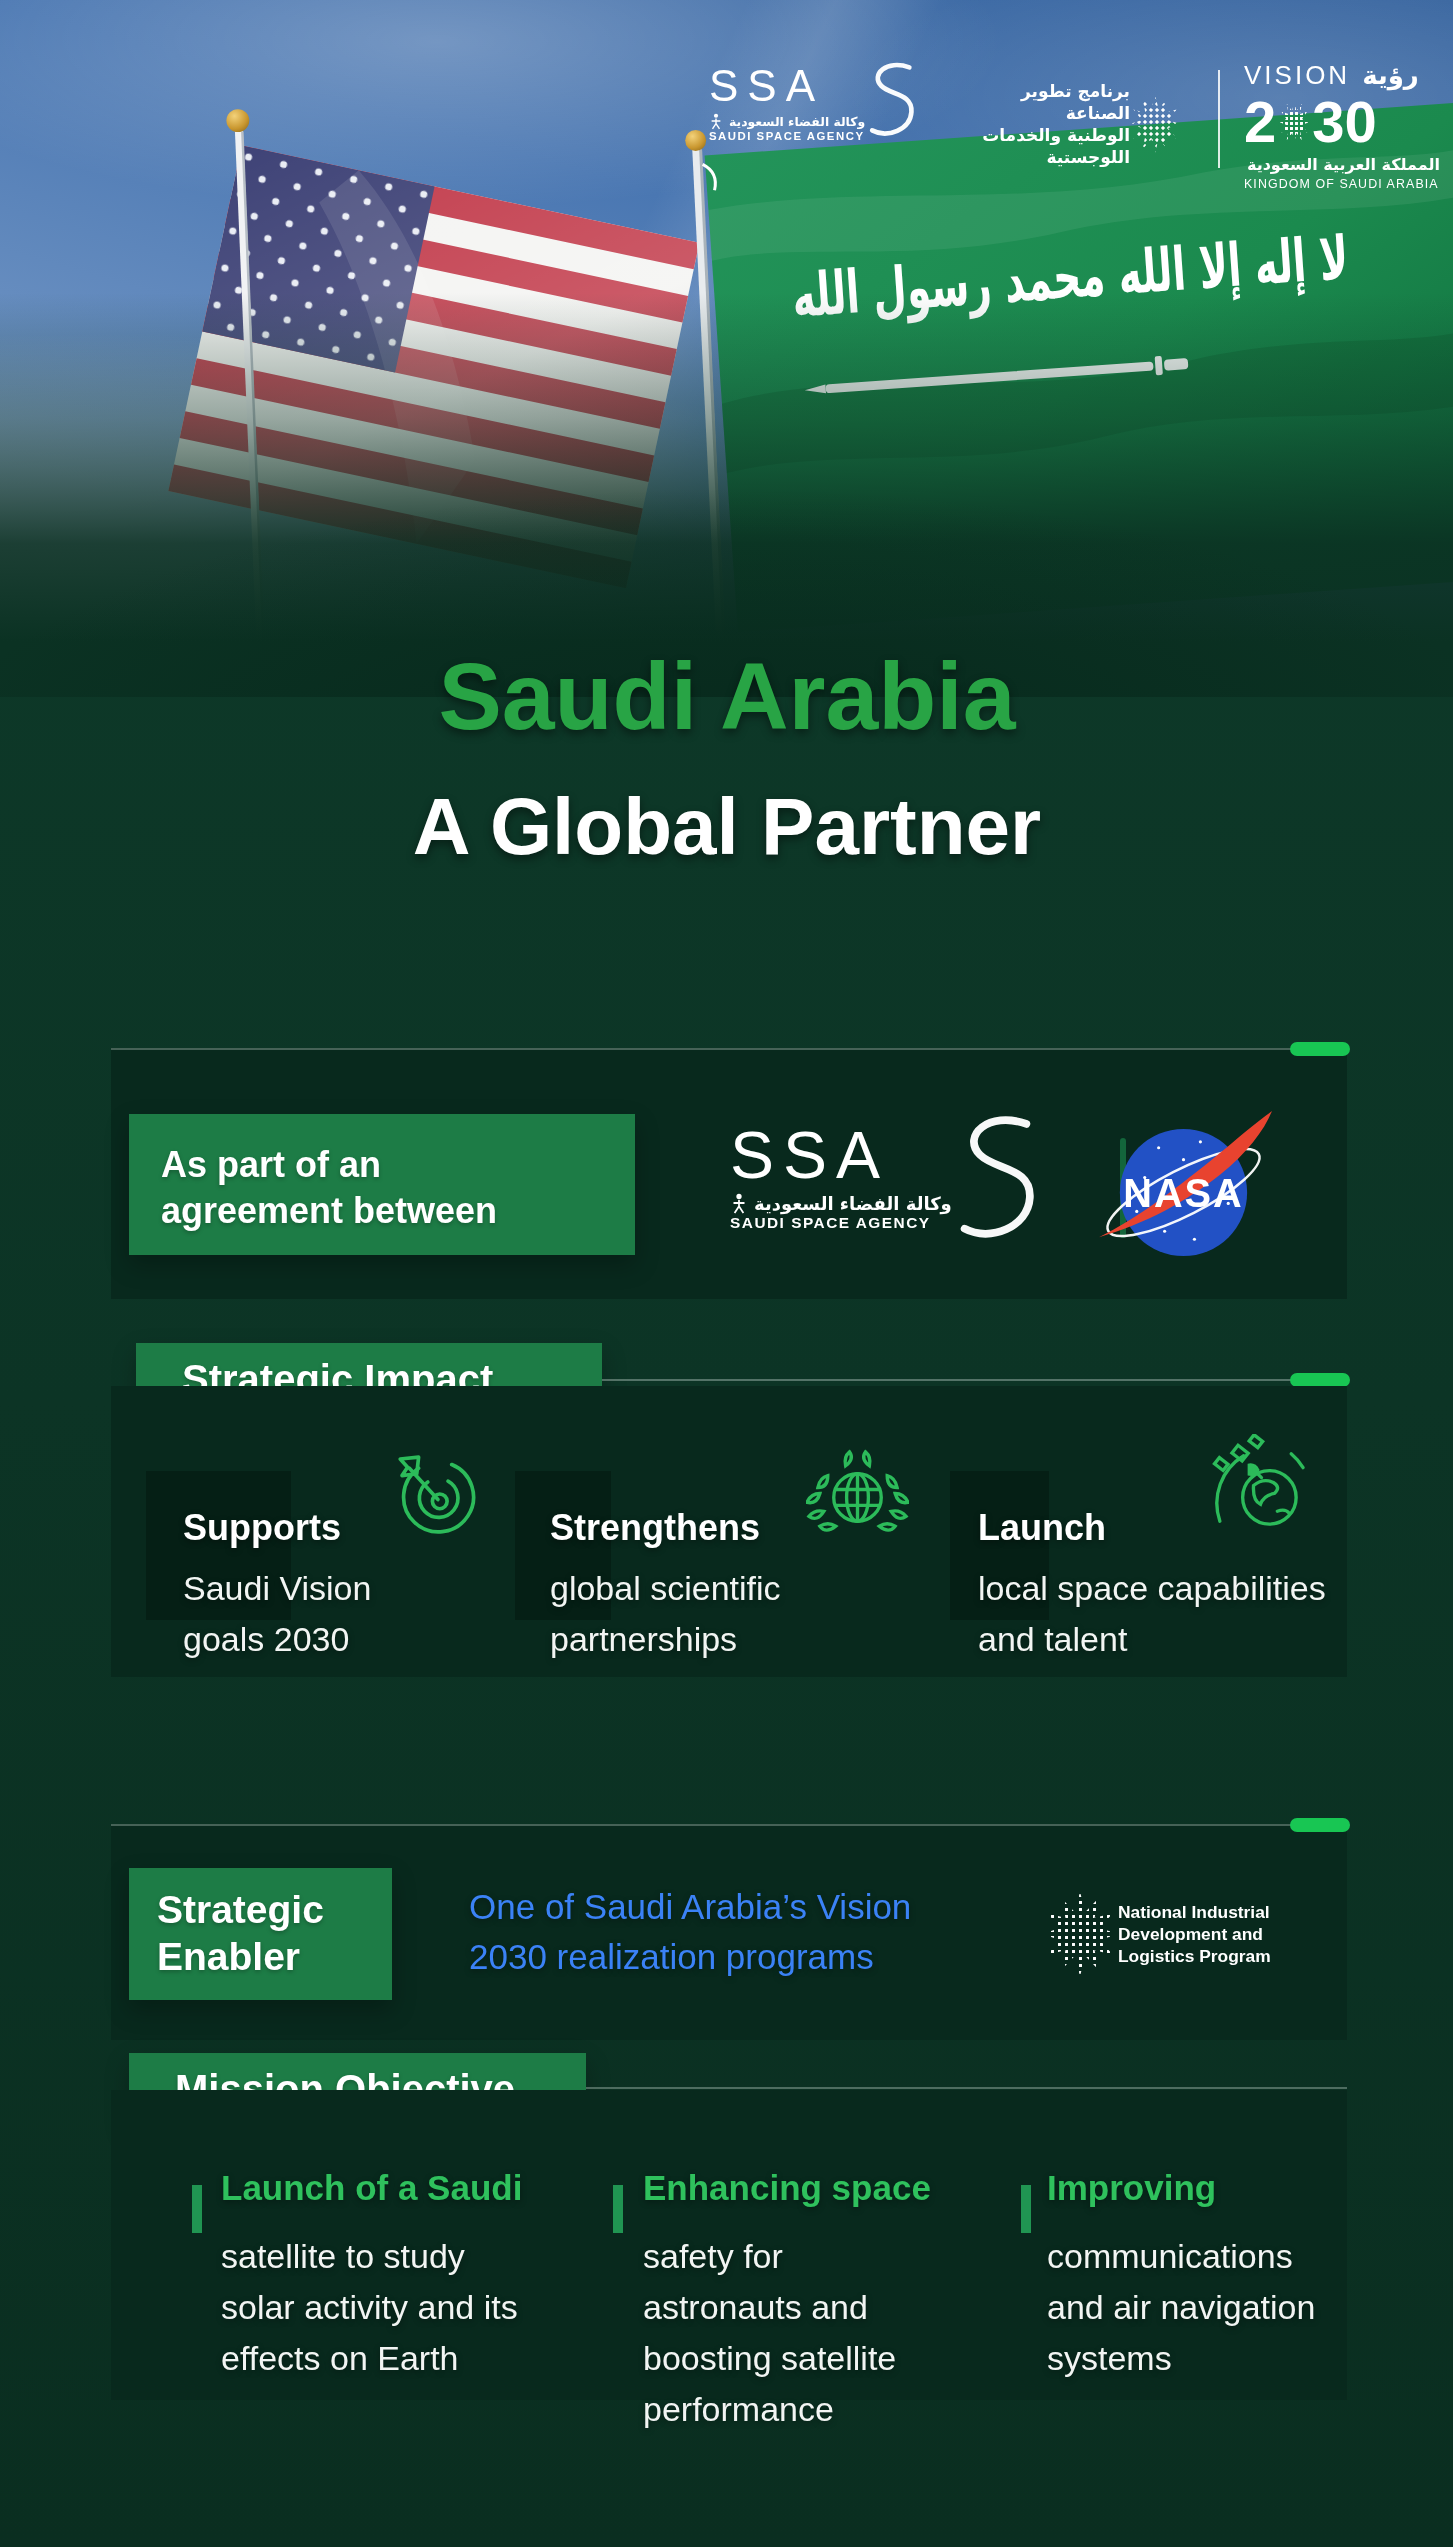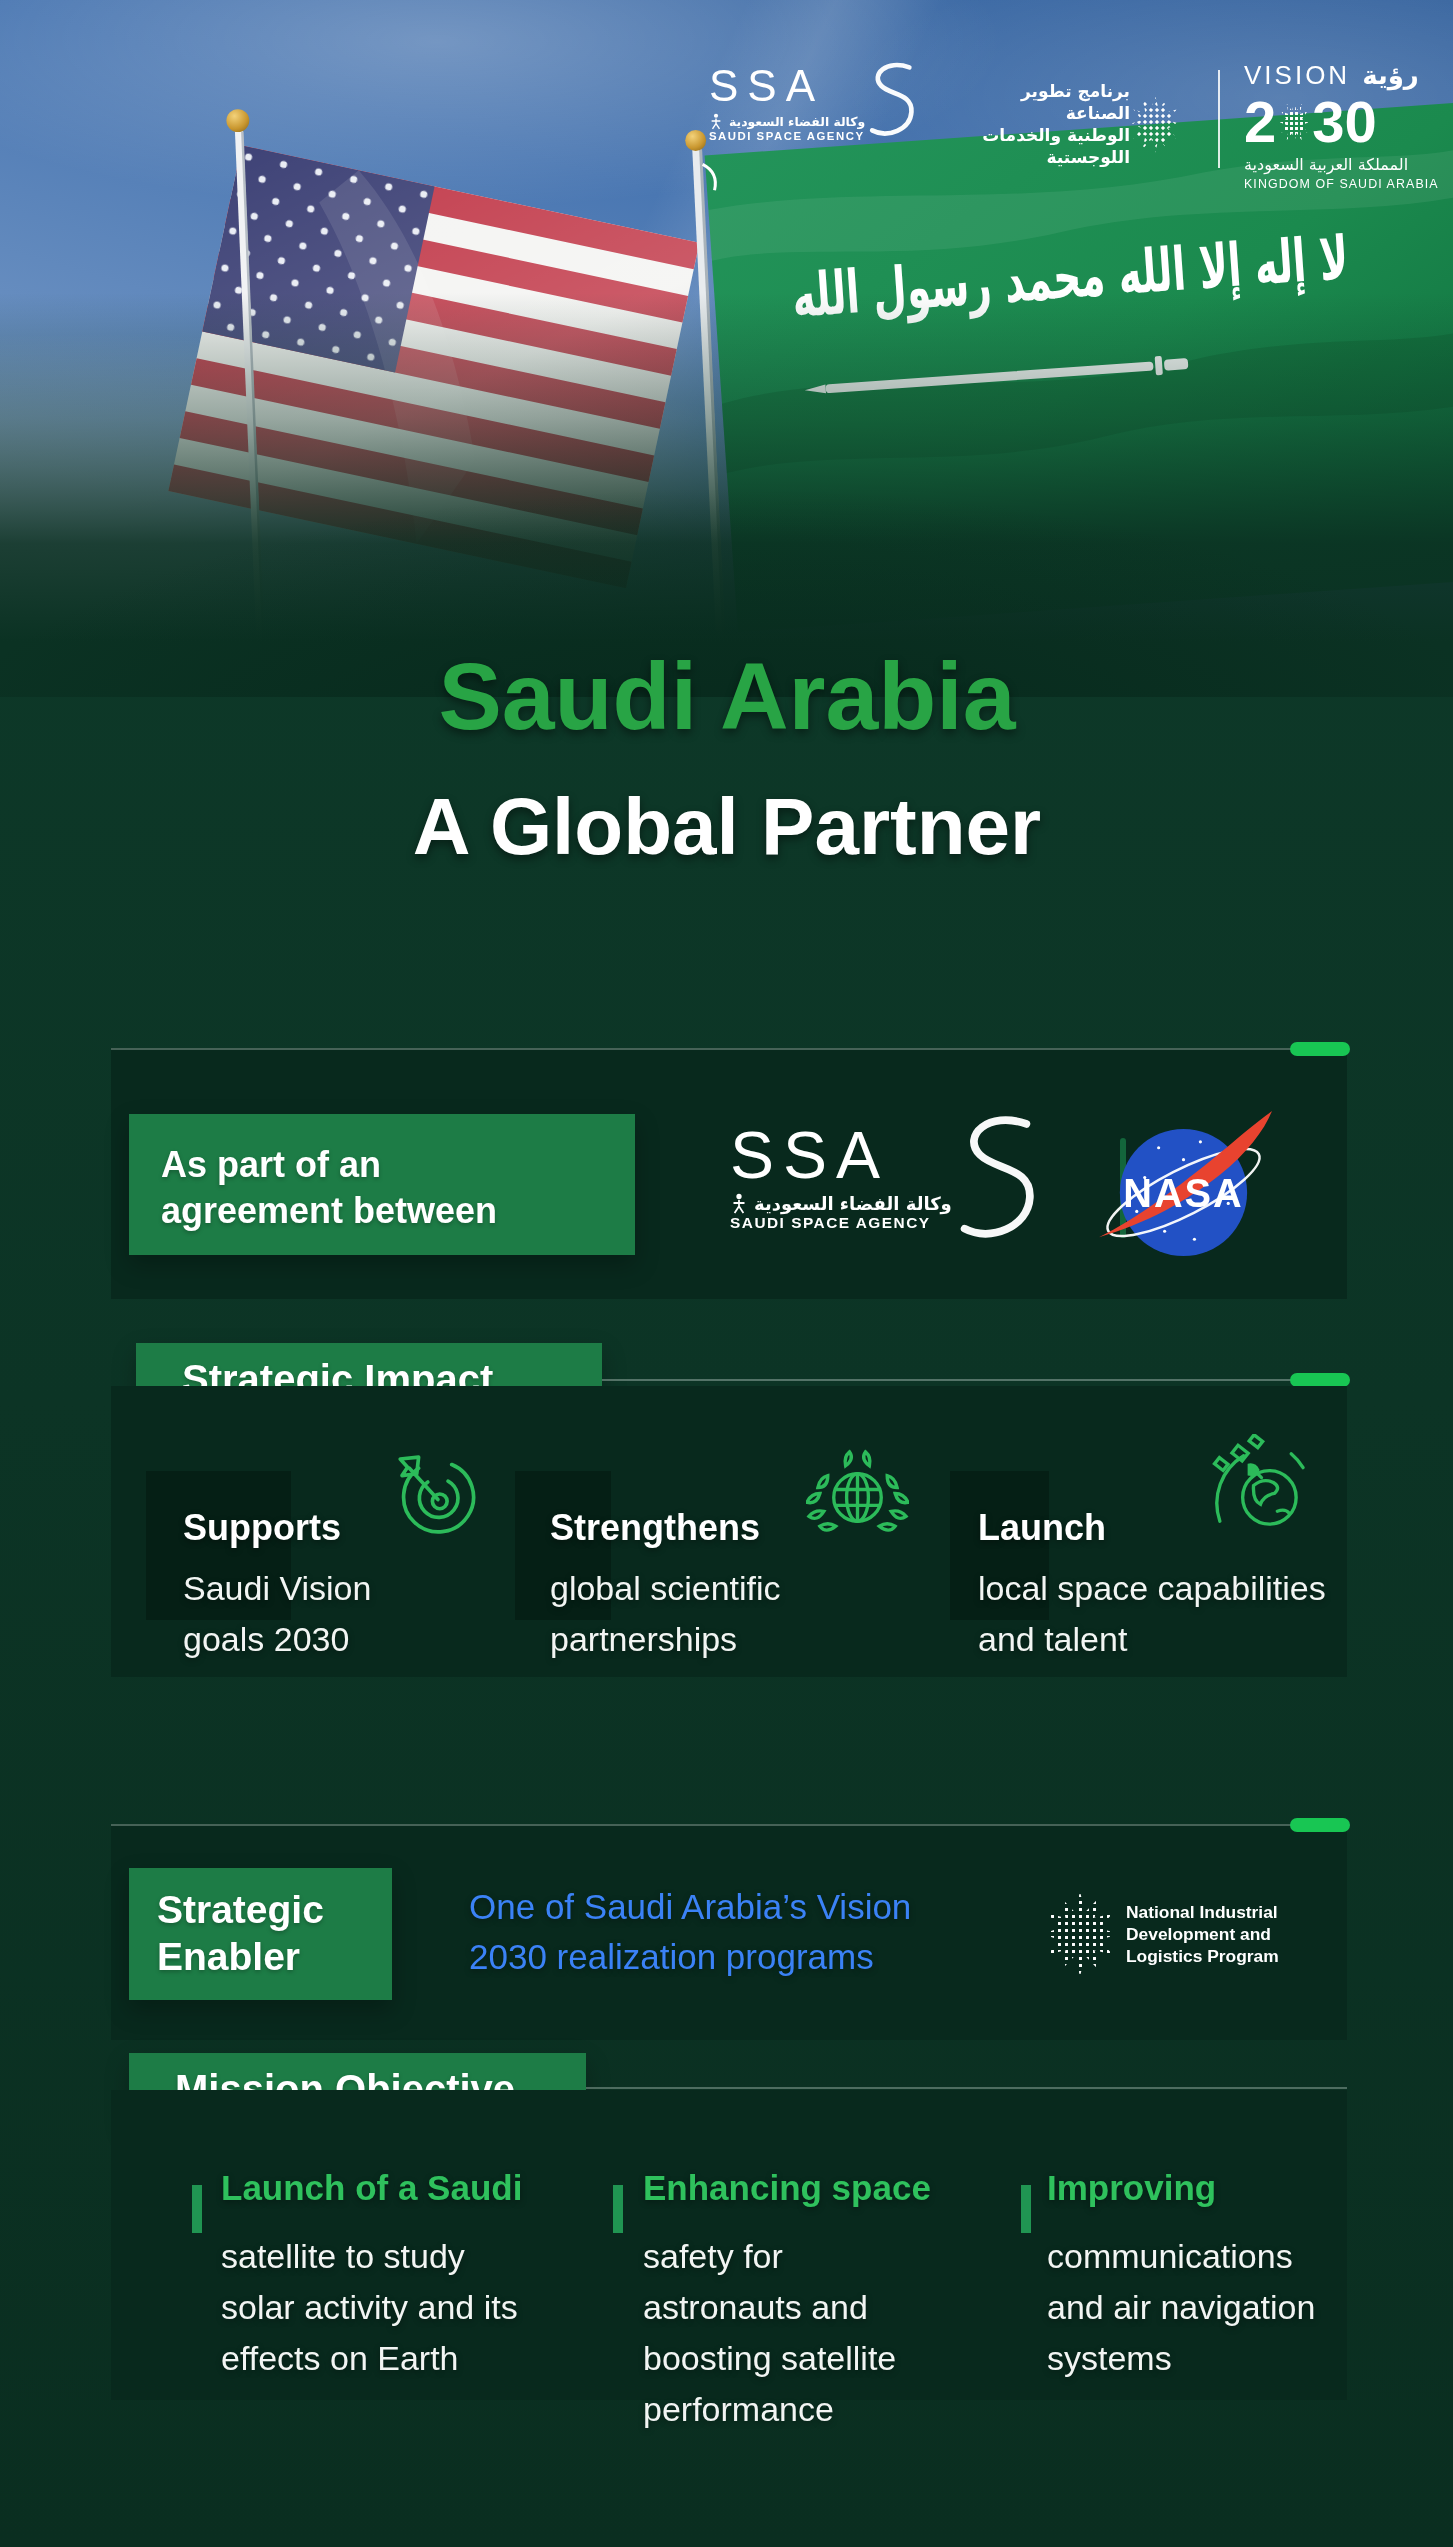--- a/index.html
+++ b/index.html
@@ -38,21 +38,21 @@
   .nidlp-ar{font-size:17px;line-height:22px;font-weight:700;text-align:right;width:149px;}
   .rosette{background-image:radial-gradient(circle,#fff 1.4px,transparent 1.9px);background-size:6px 6px;
      clip-path:polygon(100% 50%,76.1% 57%,93.3% 75%,69.1% 69.1%,75% 93.3%,57% 76.1%,50% 100%,43% 76.1%,25% 93.3%,30.9% 69.1%,6.7% 75%,23.9% 57%,0% 50%,23.9% 43%,6.7% 25%,30.9% 30.9%,25% 6.7%,43% 23.9%,50% 0%,57% 23.9%,75% 6.7%,69.1% 30.9%,93.3% 25%,76.1% 43%);}
   .h-nidlp .rosette{width:50px;height:58px;}
   .h-div{position:absolute;left:571px;top:30px;width:2px;height:98px;background:rgba(255,255,255,.85);}
   .h-vision{position:absolute;left:597px;top:20px;width:199px;}
   .v1{display:flex;align-items:baseline;gap:12px;font-size:26px;letter-spacing:3px;}
   .v1 .ar{font-weight:700;letter-spacing:0;}
   .v2{display:flex;align-items:center;font-size:58px;font-weight:700;line-height:1;margin-top:2px;}
   .v2 .rosette{width:30px;height:42px;margin:0 3px;background-size:5px 5px;}
-  .v3{font-size:16px;font-weight:400;margin-top:4px;}
+  .v3{font-size:16px;font-weight:700;margin-top:4px;text-align:center;}
   .v4{font-size:12.4px;letter-spacing:1.1px;margin-top:3px;}
 
   
   .title{position:absolute;left:0;width:1454px;text-align:center;font-weight:700;
          text-shadow:0 4px 10px rgba(0,0,0,.45);}
   .t1{top:642px;font-size:95px;color:#28a445;}
   .t2{top:781px;font-size:80px;}
   .t3{top:892px;font-size:80px;}
 
   
@@ -85,21 +85,21 @@
   .imp-body{position:absolute;top:177px;font-size:34px;line-height:51px;color:#f2f5f3;text-shadow:0 2px 6px rgba(0,0,0,.35);}
   .c1{left:72px;} .c2{left:439px;} .c3{left:867px;}
   .imp-icon{position:absolute;}
   .i1{left:280px;top:62px;} .i2{left:695px;top:56px;} .i3{left:1095px;top:48px;}
 
   .panel-enabler{top:1784px;height:214px;margin-top:40px;}
   .enabler-box{position:absolute;left:18px;top:42px;width:235px;height:114px;
       font-size:39px;line-height:47px;padding:18px 0 0 28px;}
   .enabler-body{position:absolute;left:358px;top:56px;font-size:35px;line-height:50px;color:#3b82f6;
       text-shadow:0 2px 6px rgba(0,0,0,.35);}
-  .nidlp-lockup{position:absolute;left:931px;top:66px;display:flex;align-items:center;gap:8px;}
+  .nidlp-lockup{position:absolute;left:931px;top:66px;display:flex;align-items:center;gap:0;}
   .nidlp-lockup .rosette{width:76px;height:84px;background-size:7px 7px;}
   .nidlp-en{font-size:17.4px;font-weight:700;line-height:22px;}
 
   .mo-box{position:absolute;left:129px;top:2053px;width:411px;height:72px;font-size:40px;
       display:flex;align-items:center;padding-left:46px;}
   .mo-line{position:absolute;left:586px;top:2087px;width:761px;height:2px;background:rgba(220,235,228,.32);}
 
   .panel-mission{top:2090px;height:310px;}
   .mo-bar{position:absolute;top:95px;width:10px;height:48px;background:#209552;}
   .mb1{left:81px;} .mb2{left:502px;} .mb3{left:910px;}

